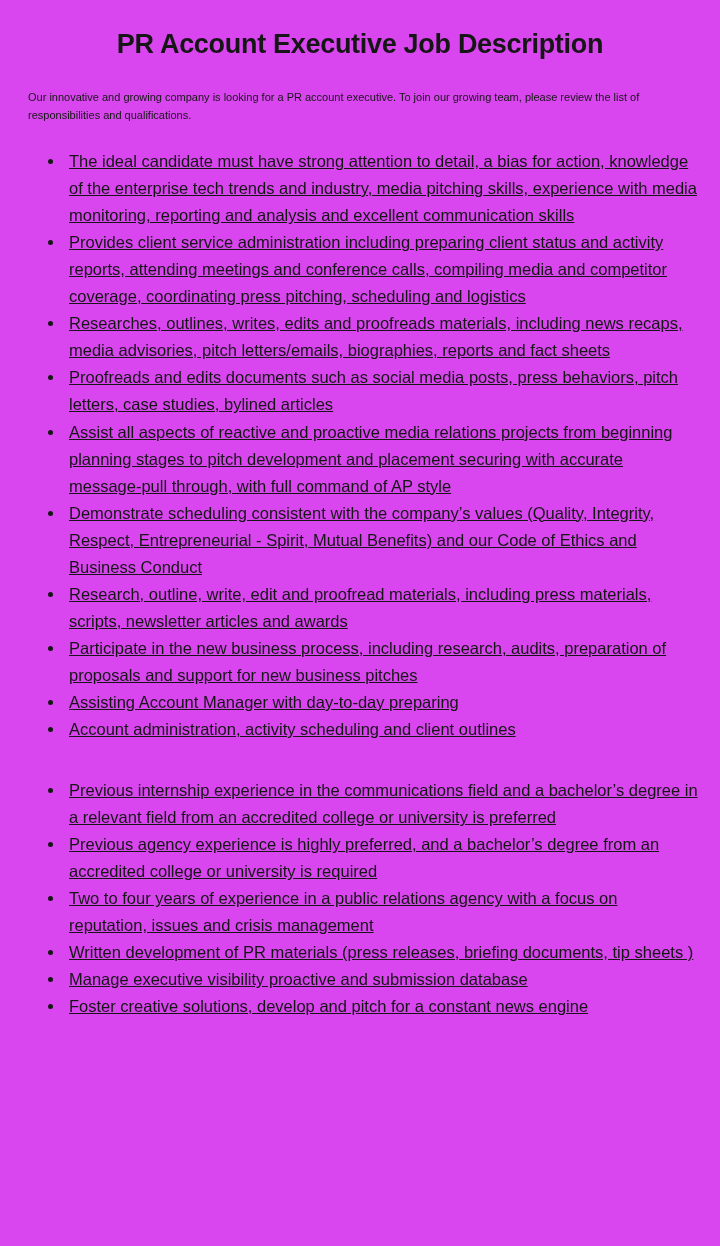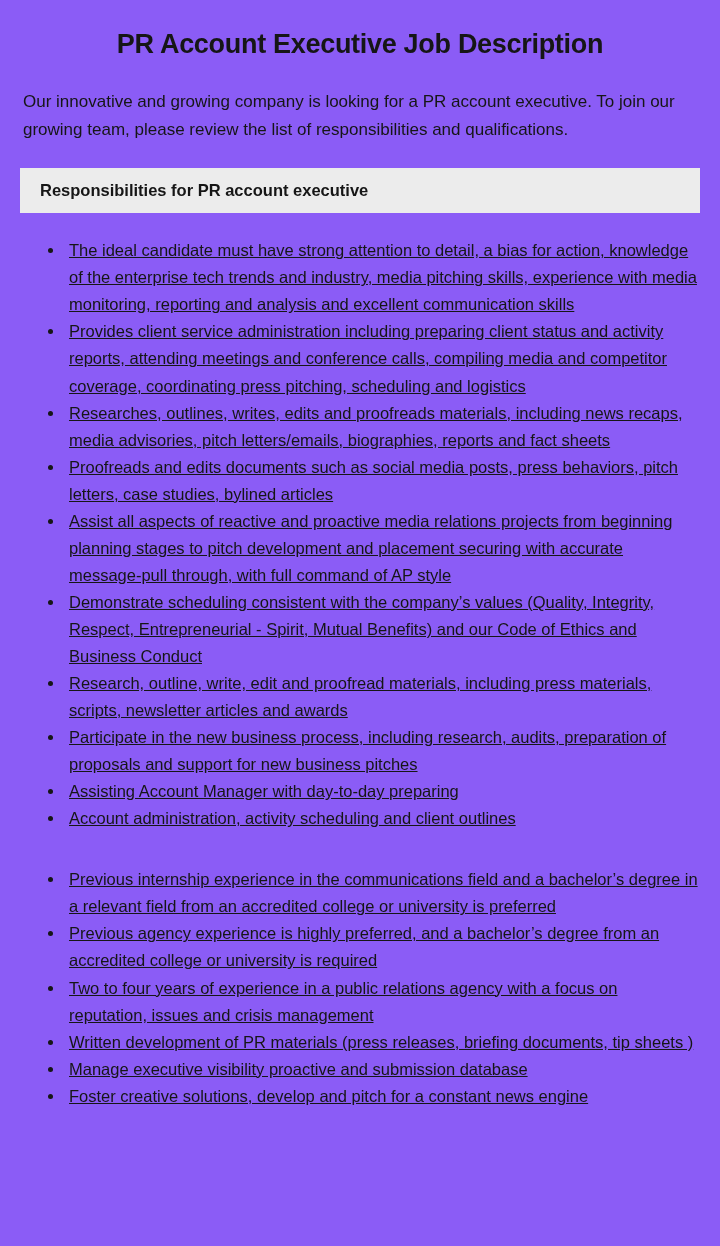--- a/index.html
+++ b/index.html
@@ -8,34 +8,34 @@
     padding: 0;
     background: #ffffff;
     color: #161616;
     font-family: "Liberation Sans", "DejaVu Sans", sans-serif;
   }
   .page {
     width: 720px;
     min-height: 1246px;
     margin: 0 auto;
     padding: 4px 20px 30px 20px;
-    background: #8b5cf6;
+    background: #d946ef;
   }
   .doc-title {
     font-size: 27px;
     font-weight: bold;
     text-align: center;
     margin: 24px 0 26px 0;
     letter-spacing: -0.3px;
     line-height: 1.25;
   }
   .intro {
-    font-size: 17px;
+    font-size: 11px;
     line-height: 1.65;
-    margin: 0 0 24px 3px;
+    margin: 0 0 24px 8px;
   }
   .section-header {
     background: #ececec;
     font-size: 16.5px;
     font-weight: bold;
     padding: 12px 20px;
     margin: 0 0 4px 0;
     line-height: 1.3;
   }
   ul.bullet-list {
@@ -54,21 +54,20 @@
 </head>
 <body>
 
 <div class="page">
 
   <h1 class="doc-title">PR Account Executive Job Description</h1>
 
   <p class="intro">Our innovative and growing company is looking for a PR account executive. To join our growing team, please review the list of responsibilities and qualifications.</p>
 
   <div class="section">
-    <div class="section-header">Responsibilities for PR account executive</div>
     <ul class="bullet-list">
         <li>The ideal candidate must have strong attention to detail, a bias for action, knowledge of the enterprise tech trends and industry, media pitching skills, experience with media monitoring, reporting and analysis and excellent communication skills</li>
         <li>Provides client service administration including preparing client status and activity reports, attending meetings and conference calls, compiling media and competitor coverage, coordinating press pitching, scheduling and logistics</li>
         <li>Researches, outlines, writes, edits and proofreads materials, including news recaps, media advisories, pitch letters/emails, biographies, reports and fact sheets</li>
         <li>Proofreads and edits documents such as social media posts, press behaviors, pitch letters, case studies, bylined articles</li>
         <li>Assist all aspects of reactive and proactive media relations projects from beginning planning stages to pitch development and placement securing with accurate message-pull through, with full command of AP style</li>
         <li>Demonstrate scheduling consistent with the company’s values (Quality, Integrity, Respect, Entrepreneurial - Spirit, Mutual Benefits) and our Code of Ethics and Business Conduct</li>
         <li>Research, outline, write, edit and proofread materials, including press materials, scripts, newsletter articles and awards</li>
         <li>Participate in the new business process, including research, audits, preparation of proposals and support for new business pitches</li>
         <li>Assisting Account Manager with day-to-day preparing</li>

